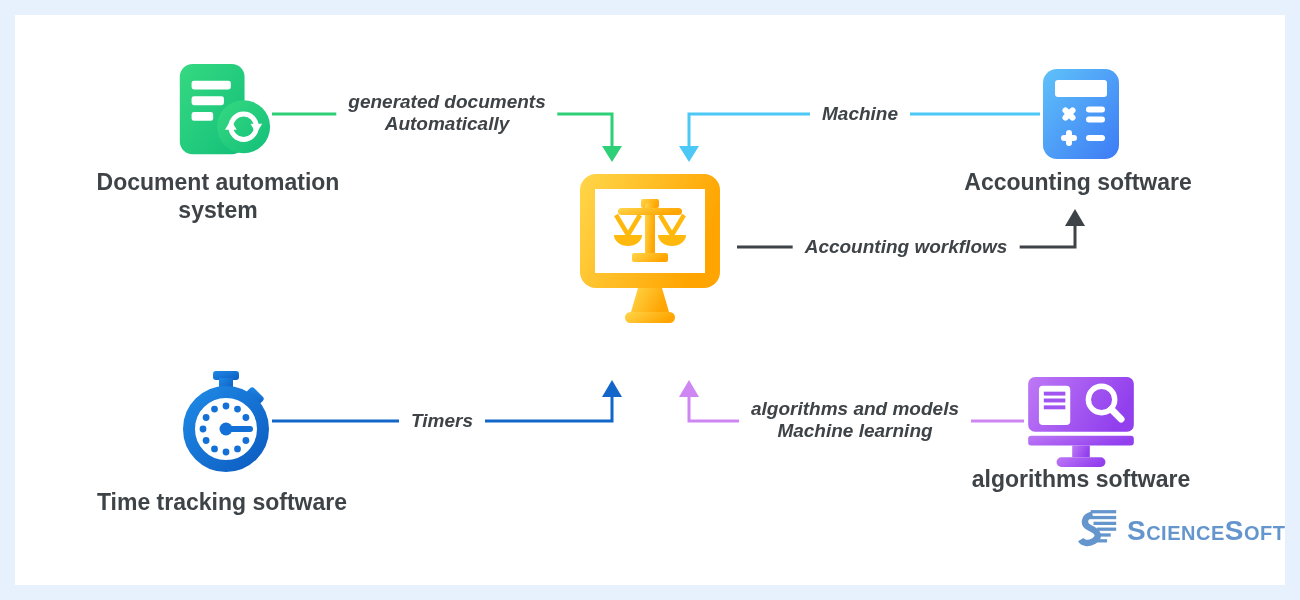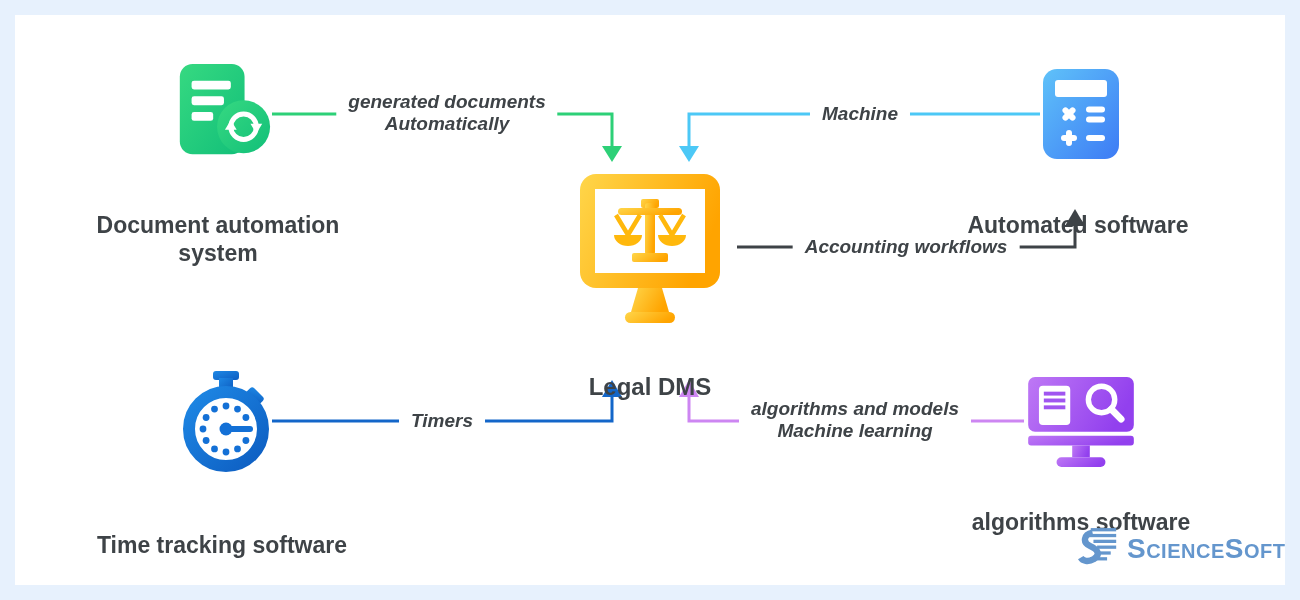--- a/index.html
+++ b/index.html
@@ -18,38 +18,37 @@
   .node-icon{position:absolute;}
   .node-label{
     position:absolute;
     transform:translateX(-50%);
     text-align:center;
     font-weight:bold;
     font-size:23px;
     line-height:1.22;
     color:#3e4347;
     white-space:nowrap;
-    margin-top:43px;
   }
   .dms-label{font-size:24px;}
   .edge-label{
     position:absolute;
     transform:translate(-50%,-50%);
     background:#ffffff;
     padding:2px 12px;
     text-align:center;
     font-style:italic;
     font-weight:bold;
     font-size:19px;
     line-height:1.18;
     color:#3e4347;
     white-space:nowrap;
   }
   .logo{
-    position:absolute;left:1078px;top:527px;
+    position:absolute;left:1078px;top:509px;
     display:flex;align-items:center;gap:9px;
   }
   .logo-text{
     font-weight:bold;
     font-size:28px;
     font-variant:small-caps;
     letter-spacing:0.5px;
     color:#6496cd;
   }
 </style>
@@ -120,21 +119,21 @@
     <rect x="13" y="12" width="52" height="17" rx="3" fill="#fff"></rect>
     <rect x="19" y="43" width="16" height="6" rx="3" fill="#fff" transform="rotate(45 27 46)"></rect>
     <rect x="19" y="43" width="16" height="6" rx="3" fill="#fff" transform="rotate(-45 27 46)"></rect>
     <rect x="44" y="38.5" width="19" height="6" rx="3" fill="#fff"></rect>
     <rect x="44" y="48.5" width="19" height="6" rx="3" fill="#fff"></rect>
     <rect x="19" y="67" width="16" height="6" rx="3" fill="#fff"></rect>
     <rect x="24" y="62" width="6" height="16" rx="3" fill="#fff"></rect>
     <rect x="44" y="67" width="19" height="6" rx="3" fill="#fff"></rect>
   </svg>
   <div class="node-label" style="left:1078px;top:168px">
-    <div>Automated software</div>
+    <div>Accounting software</div>
   </div>
 
   <svg class="node-icon" style="left:575px;top:171px" width="150" height="152" viewBox="0 0 150 152">
     <defs>
       <linearGradient id="g-gold" x1="0" y1="0" x2="1" y2="0.35">
         <stop offset="0" stop-color="#ffd64a"></stop>
           <stop offset="1" stop-color="#ffa400"></stop>
       </linearGradient>
     </defs>
     <rect x="5" y="3" width="140" height="114" rx="16" fill="url(#g-gold)"></rect>
@@ -144,23 +143,20 @@
 
     <rect x="66" y="28" width="18" height="9" rx="2" fill="url(#g-gold)"></rect>
     <rect x="70" y="32" width="10" height="52" rx="3" fill="url(#g-gold)"></rect>
     <rect x="43" y="37" width="64" height="7" rx="3.5" fill="url(#g-gold)"></rect>
     <rect x="57" y="82" width="36" height="9" rx="2" fill="url(#g-gold)"></rect>
     <path d="M41,44 L53,64 L65,44" fill="none" stroke="#ffb80c" stroke-width="4.5"></path>
     <path d="M39,64 a14,11 0 0 0 28,0 z" fill="#ffb80c"></path>
     <path d="M85,44 L97,64 L109,44" fill="none" stroke="#ffb80c" stroke-width="4.5"></path>
     <path d="M83,64 a14,11 0 0 0 28,0 z" fill="#ffb80c"></path>
   </svg>
-  <div class="node-label dms-label" style="left:650px;top:329px">
-    <div>Legal DMS</div>
-  </div>
 
   <svg class="node-icon" style="left:180px;top:371px" width="96" height="102" viewBox="0 0 96 102">
     <defs>
       <linearGradient id="g-dblue" x1="0" y1="0" x2="1" y2="1">
         <stop offset="0" stop-color="#1e88e5"></stop>
           <stop offset="1" stop-color="#0d5dc1"></stop>
       </linearGradient>
     </defs>
     <rect x="33" y="0" width="26" height="9" rx="3" fill="url(#g-dblue)"></rect>
     <rect x="39" y="7" width="14" height="12" fill="url(#g-dblue)"></rect>

